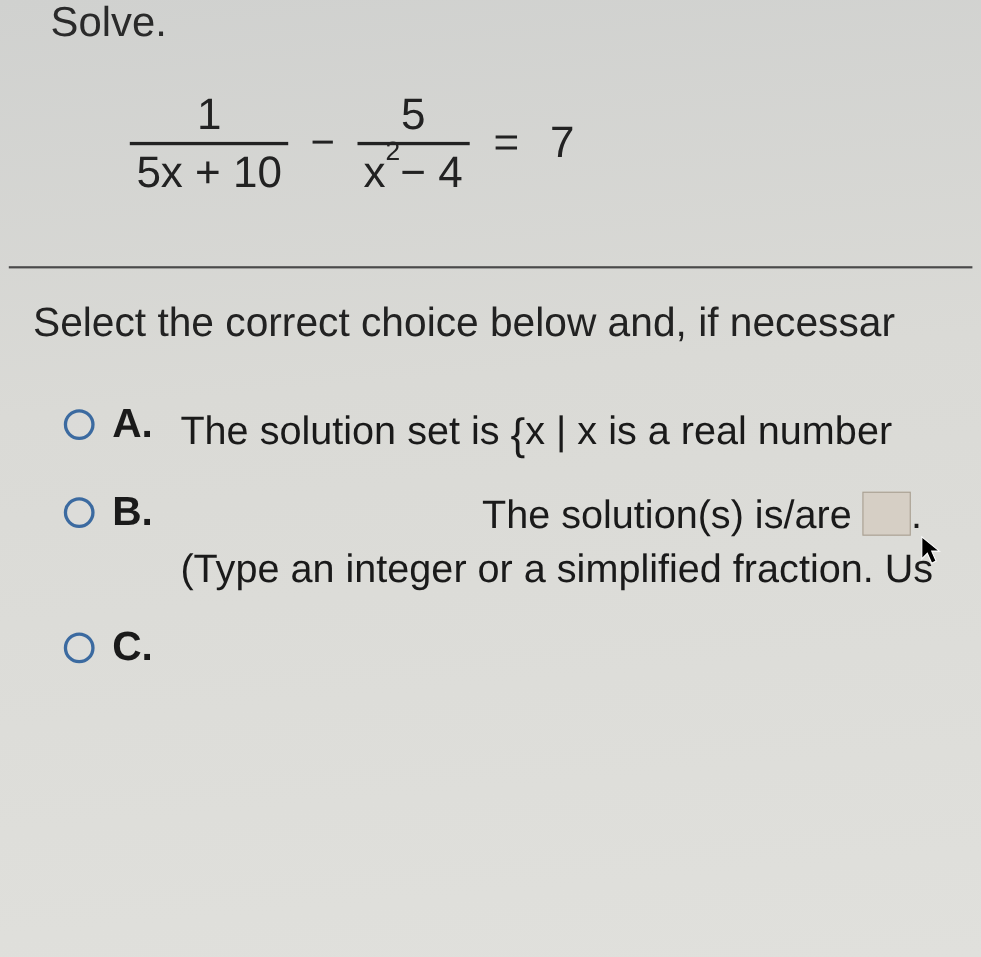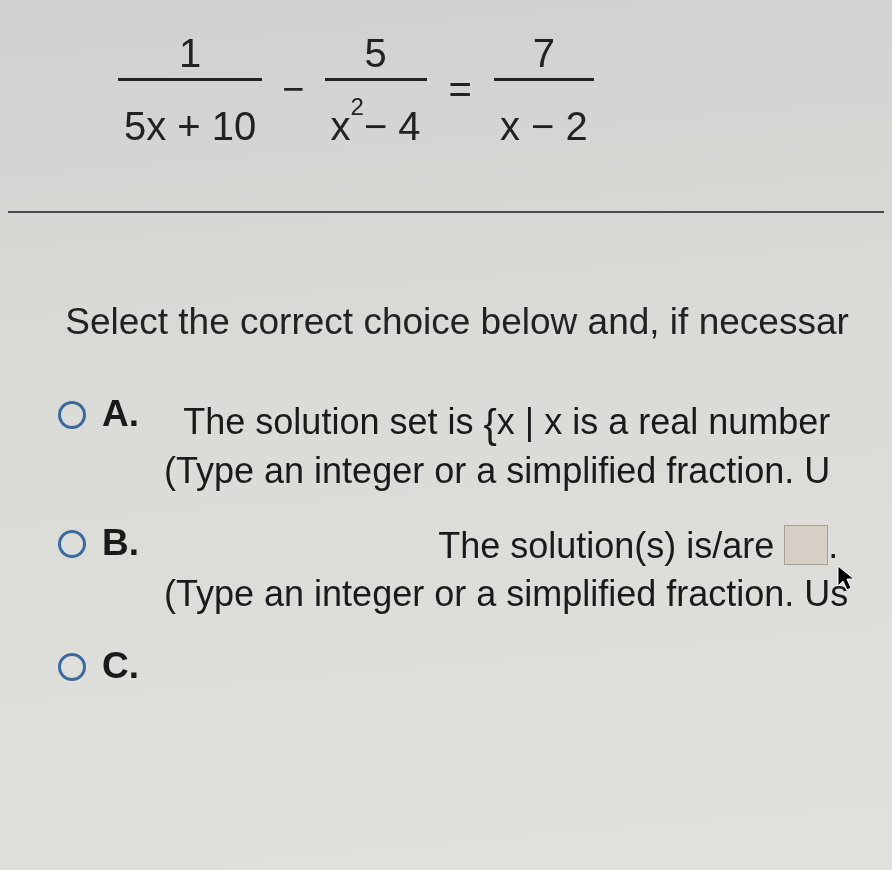--- a/index.html
+++ b/index.html
@@ -38,21 +38,21 @@
       display: inline-flex;
       flex-direction: column;
       align-items: center;
       line-height: 1.15;
     }
     .numerator {
       padding: 0 6px 2px 6px;
     }
     .denominator {
       border-top: 3px solid #222;
-      padding: 22px 6px 0 6px;
+      padding: 2px 6px 0 6px;
     }
     .op {
       font-size: 38px;
       padding: 0 2px;
     }
     .eq {
       font-size: 40px;
       padding: 0 4px;
     }
     .sup {
@@ -62,24 +62,23 @@
       top: -10px;
     }
     .divider {
       border: none;
       border-top: 2px solid #4a4a4a;
       margin: 12px 0 0 0;
       width: 100%;
     }
     .instruction {
       font-size: 37px;
-      padding: 88px 0 40px 22px;
+      padding: 28px 0 40px 22px;
       color: #222;
       white-space: nowrap;
-      text-align: center;
     }
     .choices {
       padding: 10px 0 0 50px;
     }
     .choice {
       display: flex;
       align-items: flex-start;
       gap: 16px;
       margin-bottom: 26px;
     }
@@ -140,20 +139,21 @@
       align-items: flex-start;
     }
     .denom-text {
       white-space: nowrap;
     }
   </style>
 </head>
 <body>
 
 <div class="content">
+  <div class="prompt-label">Solve.</div>
 
   <div class="equation-row">
     <span class="fraction">
       <span class="numerator">1</span>
       <span class="denominator denom-text">5x + 10</span>
     </span>
     <span class="op">−</span>
     <span class="fraction">
       <span class="numerator">5</span>
       <span class="denominator">
@@ -162,36 +162,34 @@
             <span>x</span>
             <span class="sup">2</span>
           </span>
           <span> − 4</span>
         </span>
       </span>
     </span>
     <span class="eq">=</span>
     <span class="fraction">
       <span class="numerator">7</span>
-      <span class="denominator denom-text">x − 2</span>
     </span>
   </div>
 
   <hr class="divider">
 
   <div class="instruction">Select the correct choice below and, if necessar</div>
 
   <div class="choices">
 
     <div class="choice">
       <span class="radio"></span>
       <span class="choice-letter">A.</span>
       <span class="choice-body">
         <span>The solution set is </span><span class="brace">{</span><span>x | x is a real number</span><br>
-        <span>(Type an integer or a simplified fraction. U</span>
       </span>
     </div>
 
     <div class="choice">
       <span class="radio"></span>
       <span class="choice-letter">B.</span>
       <span class="choice-body">
         <span>The solution(s) is/are </span><span class="blank-box"></span><span>.</span>
         <span class="cursor">
           <svg width="24" height="30" viewBox="0 0 24 30">

